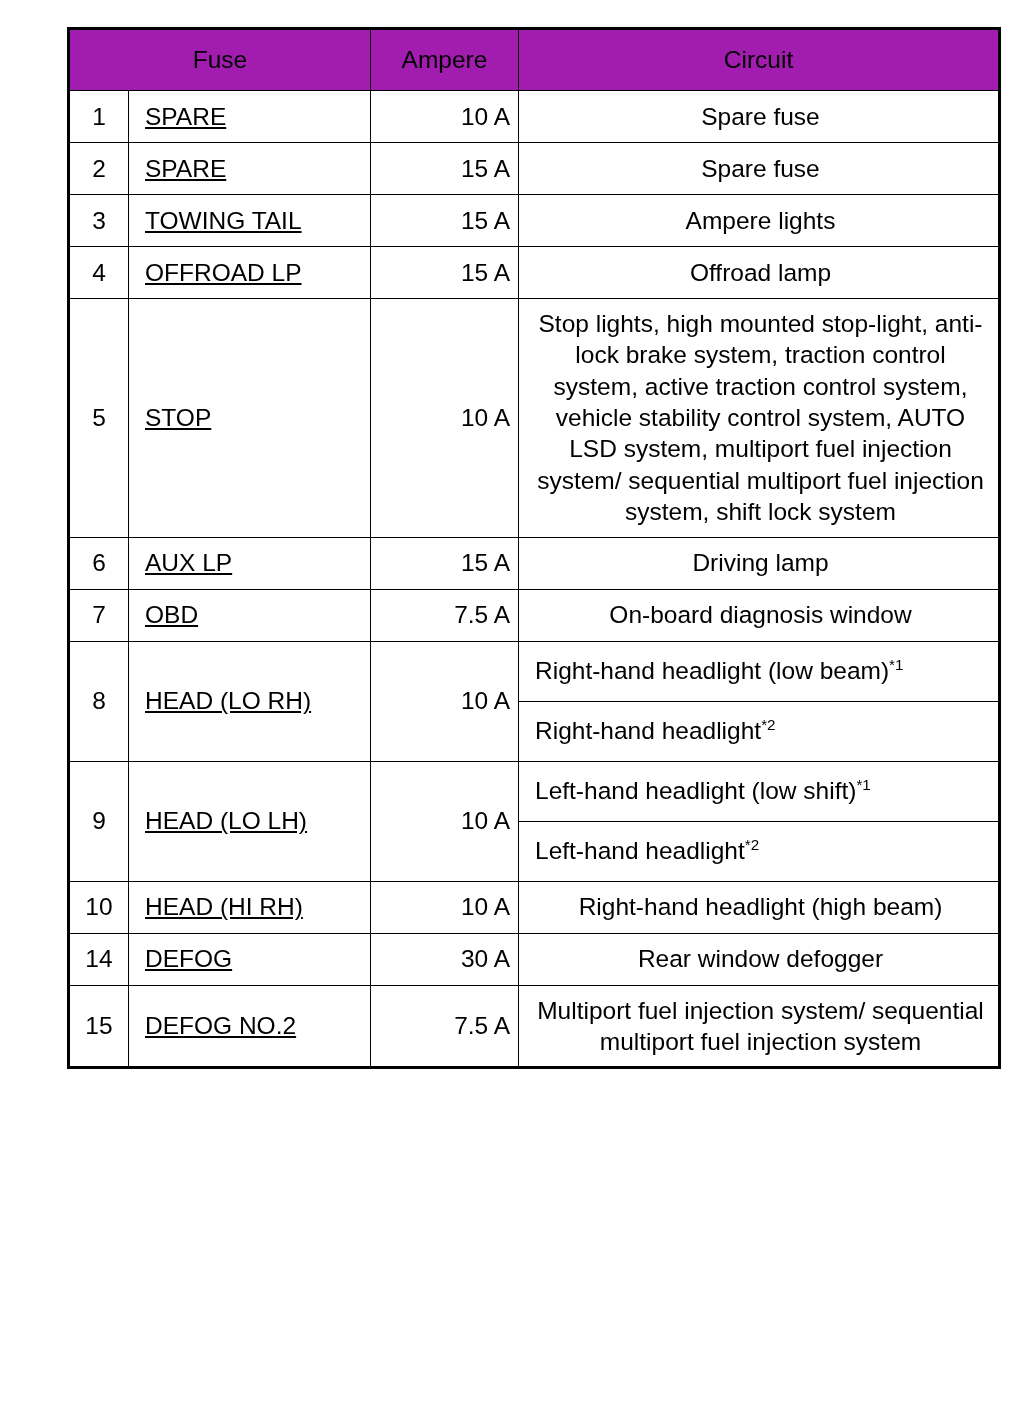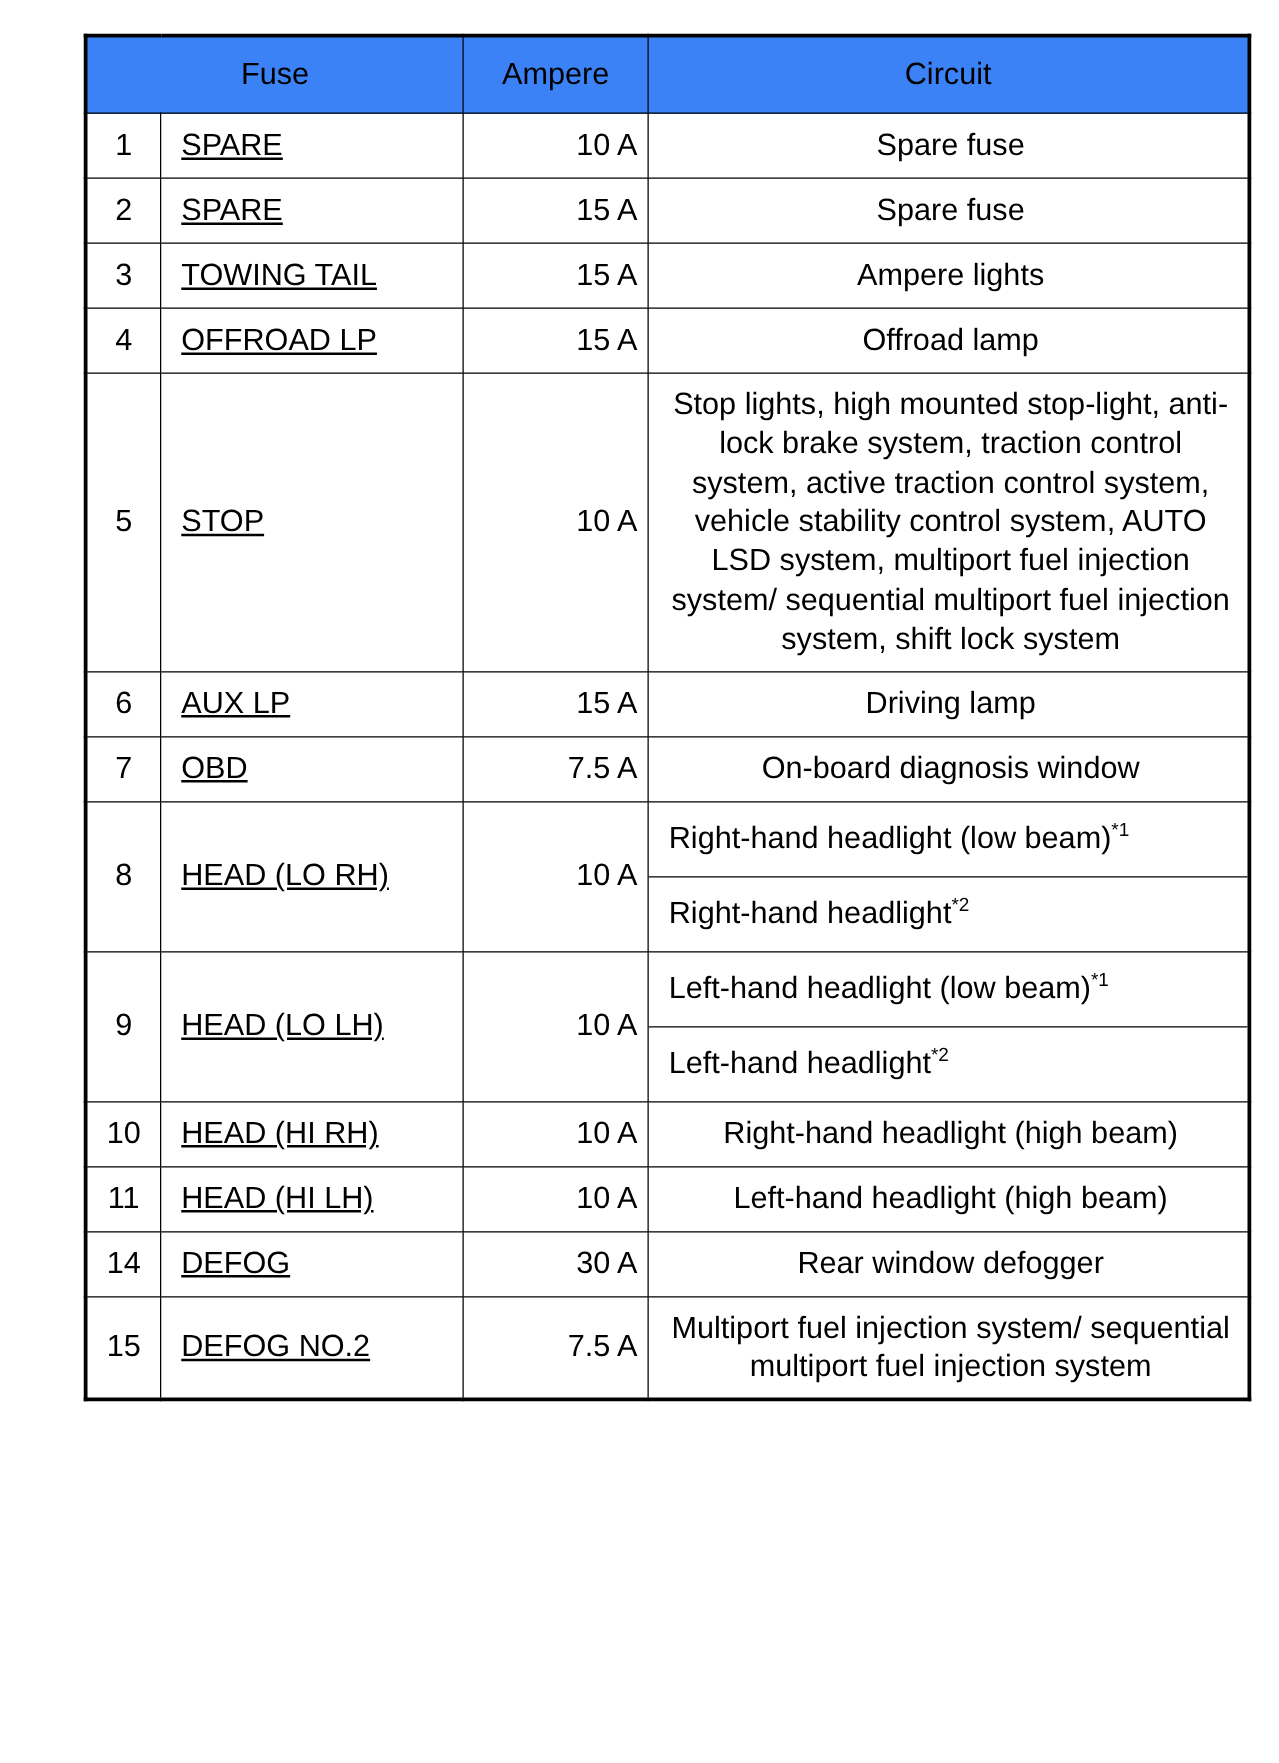--- a/index.html
+++ b/index.html
@@ -41,21 +41,21 @@
     line-height: 1.28;
     color: #000000;
   }
   
   col.c-no      { width: 60px; }
   col.c-name    { width: 242px; }
   col.c-amp     { width: 148px; }
   col.c-circuit { width: 481px; }
 
   thead th {
-    background: #3b82f6;
+    background: #a21caf;
     text-align: center;
     height: 56px;
     padding: 2px 6px;
     font-size: 25px;
   }
   td.no {
     text-align: center;
     padding: 6px 2px;
   }
   td.name {
@@ -182,40 +182,34 @@
             </td>
           </tr>
           <tr class="row">
             <td class="no">9</td>
             <td class="name">HEAD (LO LH)</td>
             <td class="amp">10 A</td>
             <td class="circuit-split">
               <table class="subtable">
                 <tbody>
                   <tr>
-                    <td><span>Left-hand headlight (low beam)</span><sup class="fn">*1</sup></td>
+                    <td><span>Left-hand headlight (low shift)</span><sup class="fn">*1</sup></td>
                   </tr>
                   <tr>
                     <td><span>Left-hand headlight</span><sup class="fn">*2</sup></td>
                   </tr>
                 </tbody>
               </table>
             </td>
           </tr>
           <tr class="row">
             <td class="no">10</td>
             <td class="name">HEAD (HI RH)</td>
             <td class="amp">10 A</td>
             <td class="circuit">Right-hand headlight (high beam)</td>
-          </tr>
-          <tr class="row">
-            <td class="no">11</td>
-            <td class="name">HEAD (HI LH)</td>
-            <td class="amp">10 A</td>
-            <td class="circuit">Left-hand headlight (high beam)</td>
           </tr>
           <tr class="row">
             <td class="no">14</td>
             <td class="name">DEFOG</td>
             <td class="amp">30 A</td>
             <td class="circuit">Rear window defogger</td>
           </tr>
           <tr class="row">
             <td class="no">15</td>
             <td class="name">DEFOG NO.2</td>

